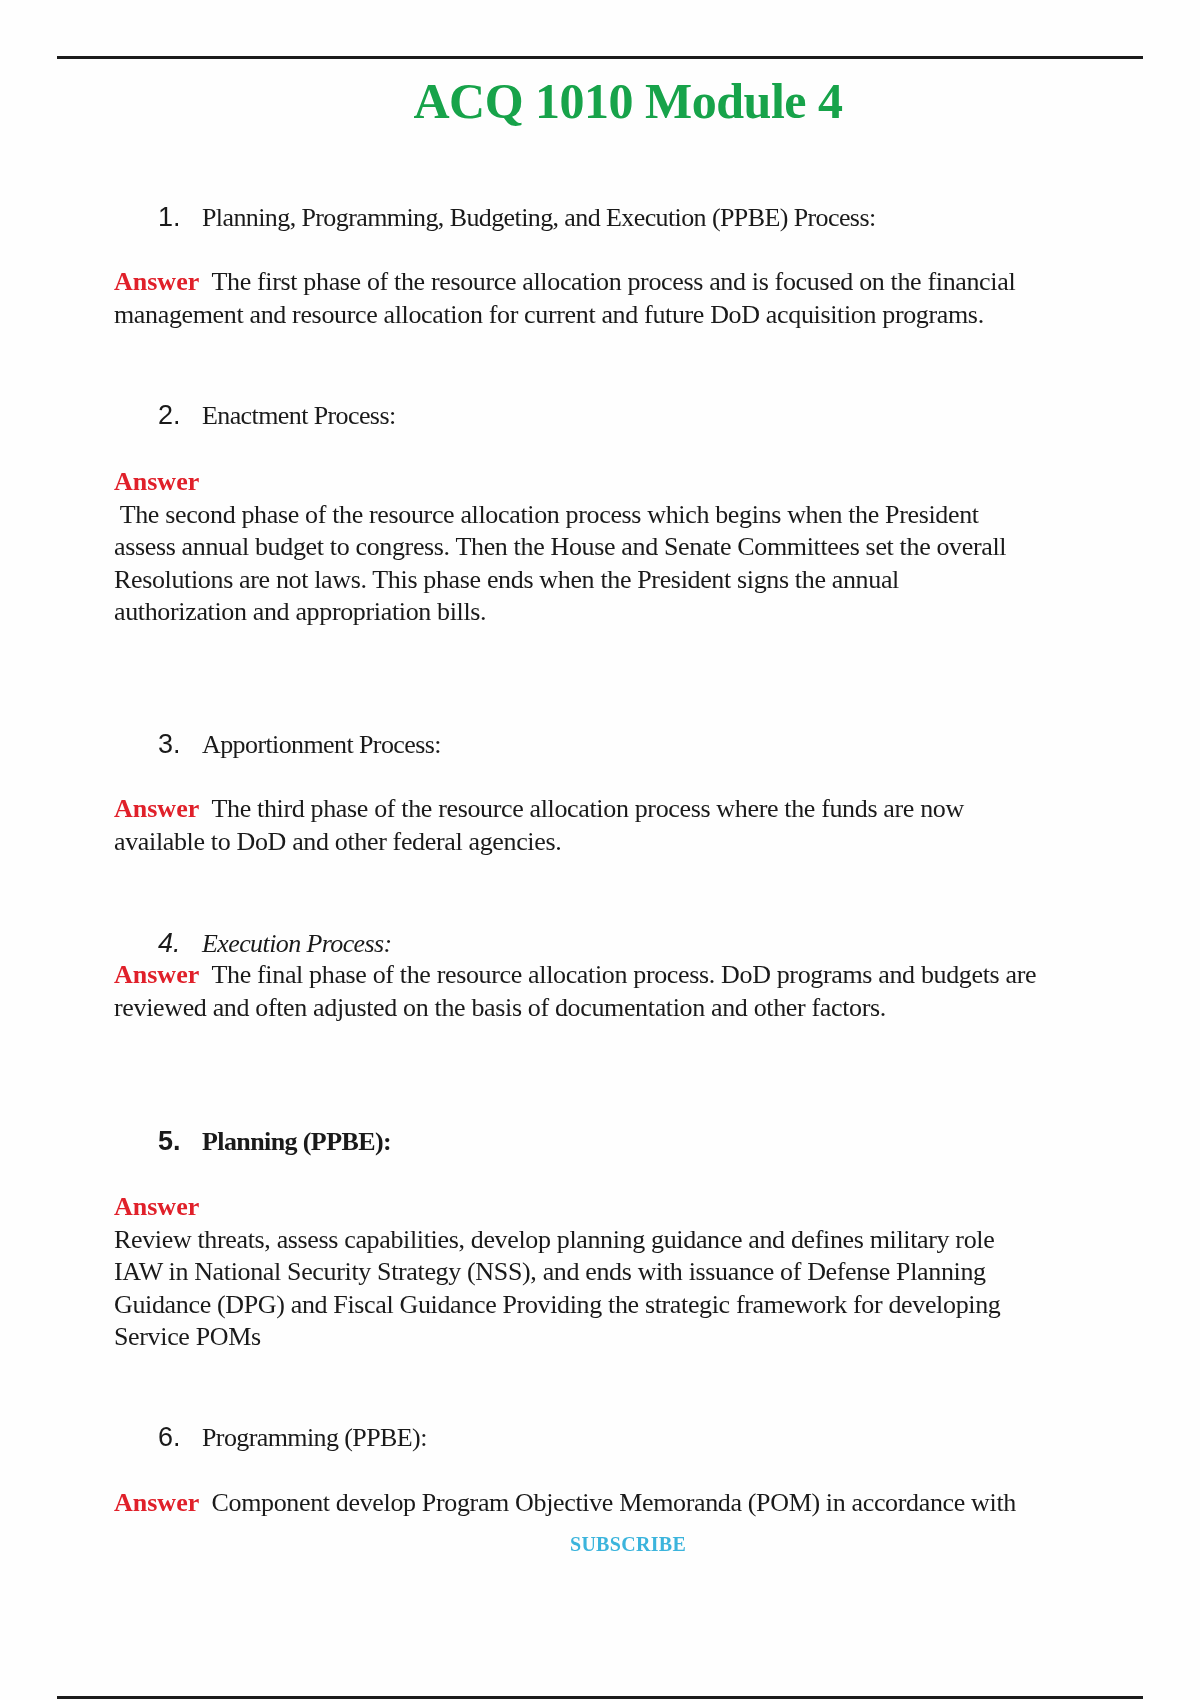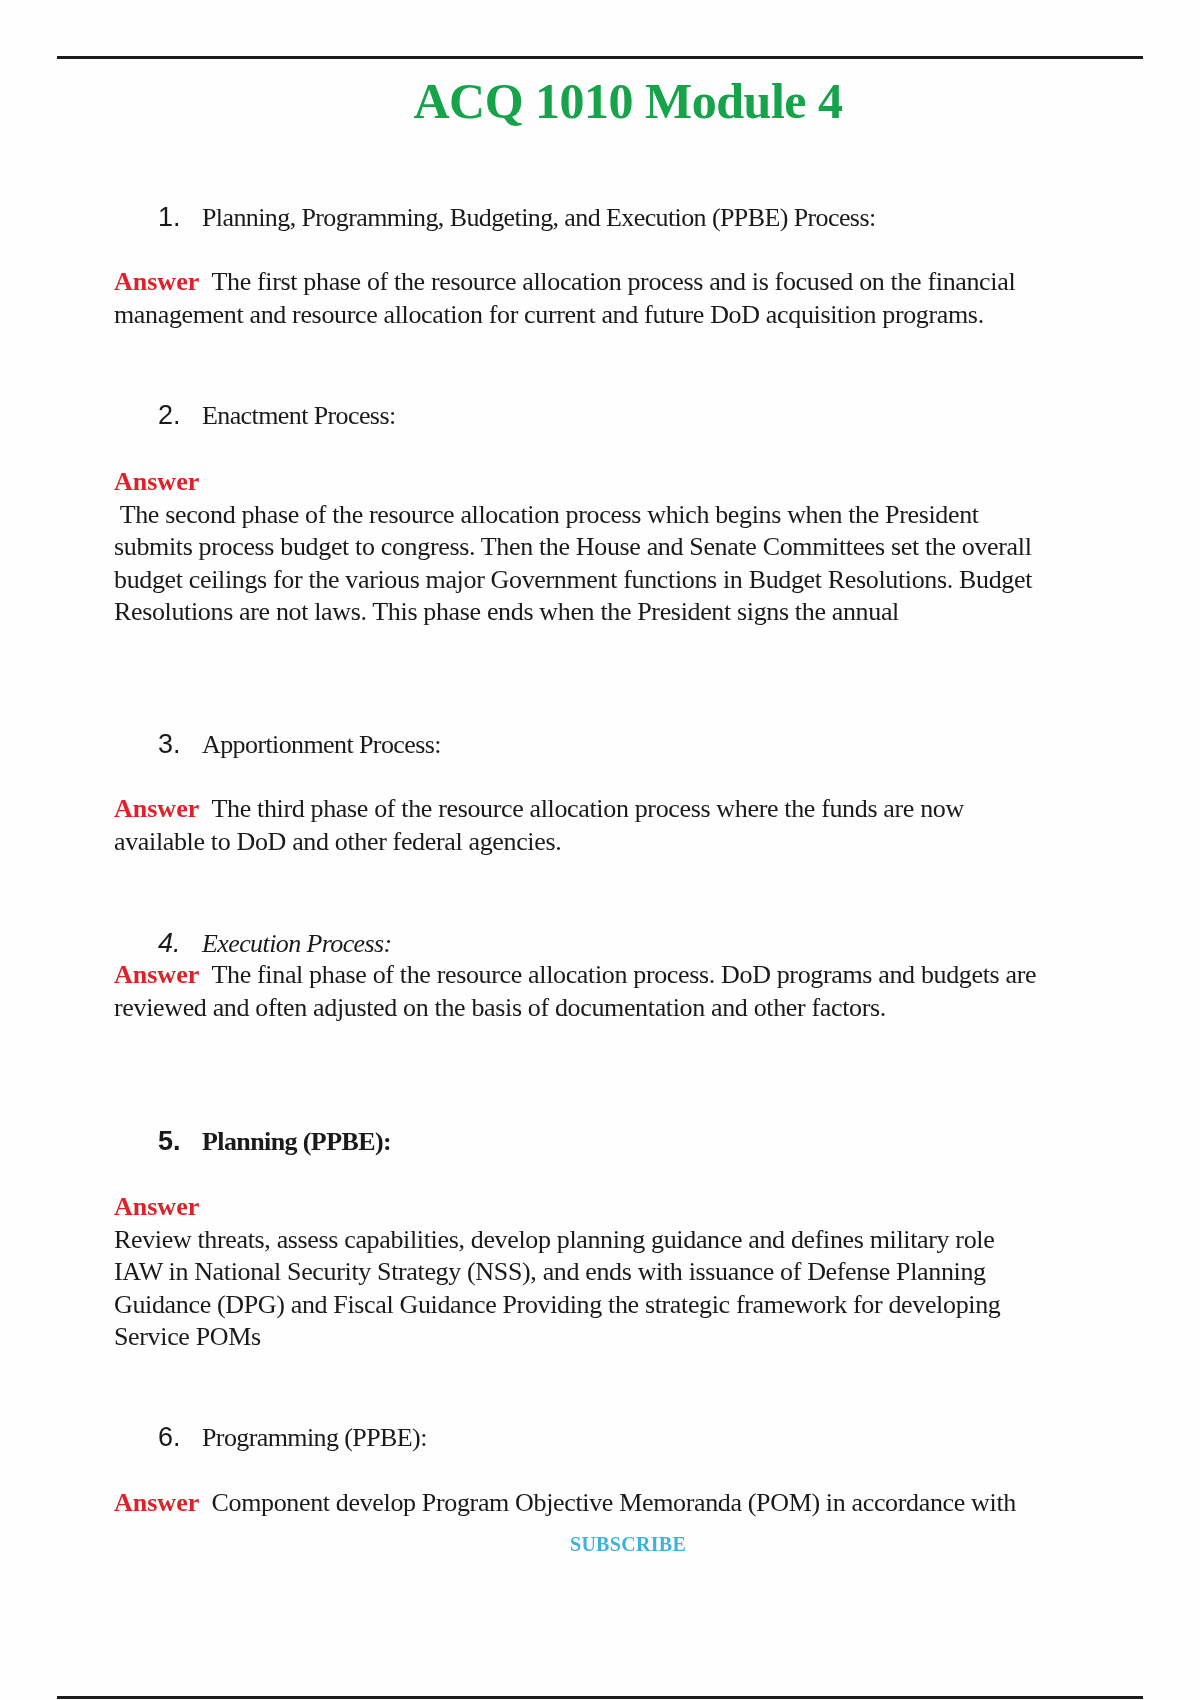--- a/index.html
+++ b/index.html
@@ -72,23 +72,23 @@
   <span class="line"><span class="lbl">Answer</span>&nbsp;&nbsp;<span>The first phase of the resource allocation process and is focused on the financial</span></span>
   <span class="line">management and resource allocation for current and future DoD acquisition programs.</span>
 </div>
 
 <div class="q" style="top:400px;">
   <span class="num">2.</span><span>Enactment Process:</span>
 </div>
 <div class="ans" style="top:466px;">
   <span class="line"><span class="lbl">Answer</span></span>
   <span class="line" style="white-space:pre;"> The second phase of the resource allocation process which begins when the President</span>
-  <span class="line">submits process budget to congress. Then the House and Senate Committees set the overall</span>
-  <span class="line">budget ceilings for the various major Government functions in Budget Resolutions. Budget</span>
+  <span class="line">assess annual budget to congress. Then the House and Senate Committees set the overall</span>
   <span class="line">Resolutions are not laws. This phase ends when the President signs the annual</span>
+  <span class="line">authorization and appropriation bills.</span>
 </div>
 
 <div class="q" style="top:729px;">
   <span class="num">3.</span><span>Apportionment Process:</span>
 </div>
 <div class="ans" style="top:793px;">
   <span class="line"><span class="lbl">Answer</span>&nbsp;&nbsp;<span>The third phase of the resource allocation process where the funds are now</span></span>
   <span class="line">available to DoD and other federal agencies.</span>
 </div>
 

